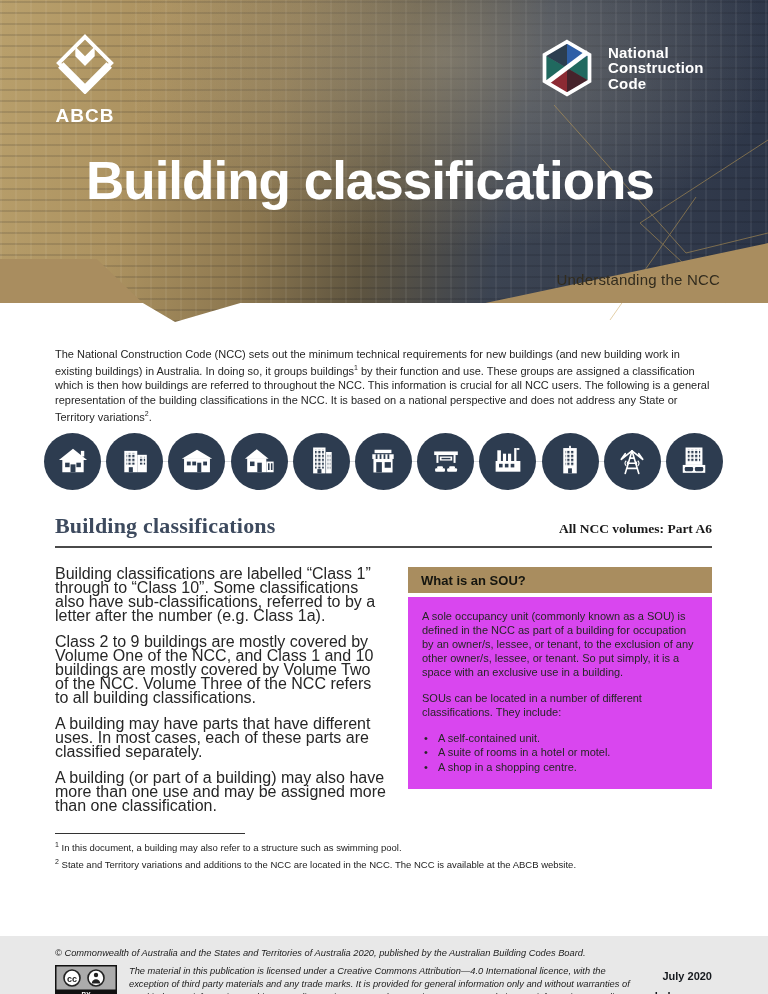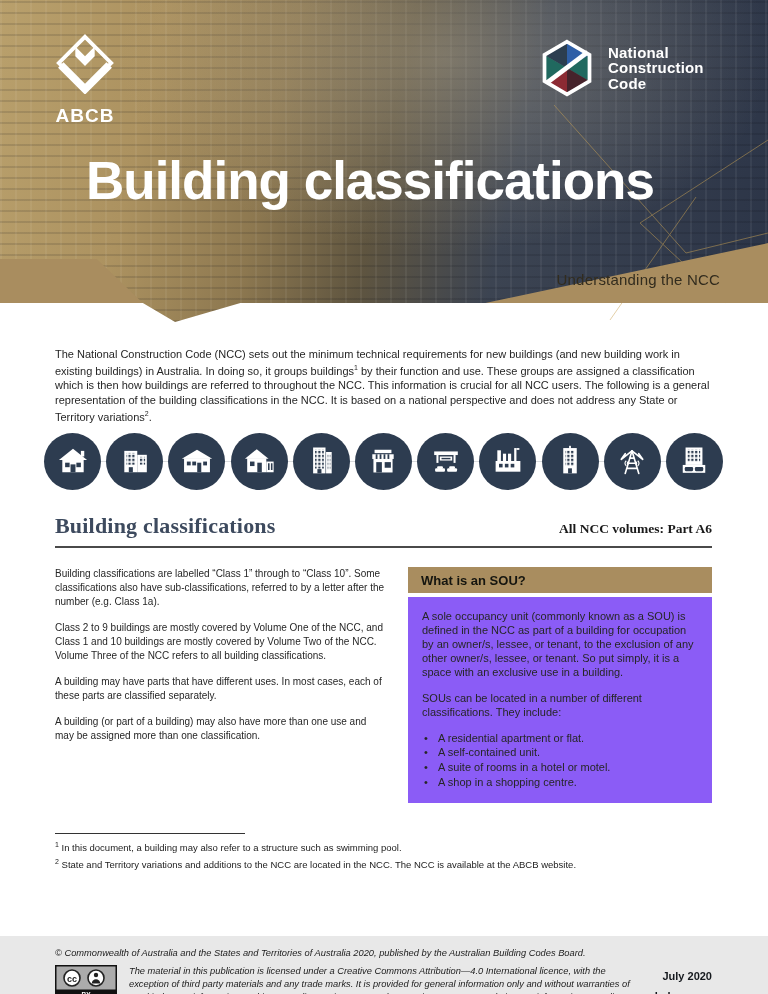--- a/index.html
+++ b/index.html
@@ -39,25 +39,25 @@
   .nv{fill:#2d3c50;}
 
   .section-head{display:flex;align-items:baseline;justify-content:space-between;margin-top:23px;
     font-family:"Liberation Serif",serif;}
   .section-head h2{margin:0;font-size:22px;color:#3d4a5e;letter-spacing:.2px;}
   .section-ref{font-weight:700;font-size:13.5px;color:#1a1a1a;}
   .section-rule{border:0;border-top:2px solid #4a4a4a;margin:7px 0 0;}
 
   .columns{display:flex;margin-top:19px;}
   .col-left{width:332px;flex:0 0 auto;}
-  .col-left p{margin:0 0 12px;font-size:10px;line-height:14px;}
+  .col-left p{margin:0 0 12px;font-size:16px;line-height:14px;}
   .sou-box{flex:1;margin-left:21px;}
   .sou-head{background:#a98d5f;height:26px;line-height:27px;padding-left:13px;
     font-size:13px;font-weight:700;color:#15150f;}
-  .sou-body{background:#8b5cf6;margin-top:4px;padding:12px 14px 14px;min-height:152px;}
+  .sou-body{background:#d946ef;margin-top:4px;padding:12px 14px 14px;min-height:152px;}
   .sou-body p{margin:0 0 12px;font-size:11px;line-height:14px;}
   .sou-body ul{margin:0;padding:0;list-style:none;}
   .sou-body li{position:relative;padding-left:16px;font-size:11px;line-height:14.6px;}
   .sou-body li::before{content:"\2022";position:absolute;left:2px;}
 
   .footnotes{position:absolute;left:55px;right:56px;top:833px;}
   .fn-rule{width:190px;border-top:1.5px solid #333;margin-bottom:4px;}
   .fn{margin:0;font-size:9.5px;line-height:13.5px;color:#222;}
 
   
@@ -277,21 +277,20 @@
         <p>A building may have parts that have different uses. In most cases, each of these parts are classified separately.</p>
         <p>A building (or part of a building) may also have more than one use and may be assigned more than one classification.</p>
       </div>
 
       <aside class="sou-box">
         <div class="sou-head">What is an SOU?</div>
         <div class="sou-body">
           <p>A sole occupancy unit (commonly known as a SOU) is defined in the NCC as part of a building for occupation by an owner/s, lessee, or tenant, to the exclusion of any other owner/s, lessee, or tenant. So put simply, it is a space with an exclusive use in a building.</p>
           <p>SOUs can be located in a number of different classifications. They include:</p>
           <ul>
-            <li>A residential apartment or flat.</li>
             <li>A self-contained unit.</li>
             <li>A suite of rooms in a hotel or motel.</li>
             <li>A shop in a shopping centre.</li>
           </ul>
         </div>
       </aside>
     </div>
   </main>
 
   <div class="footnotes">

